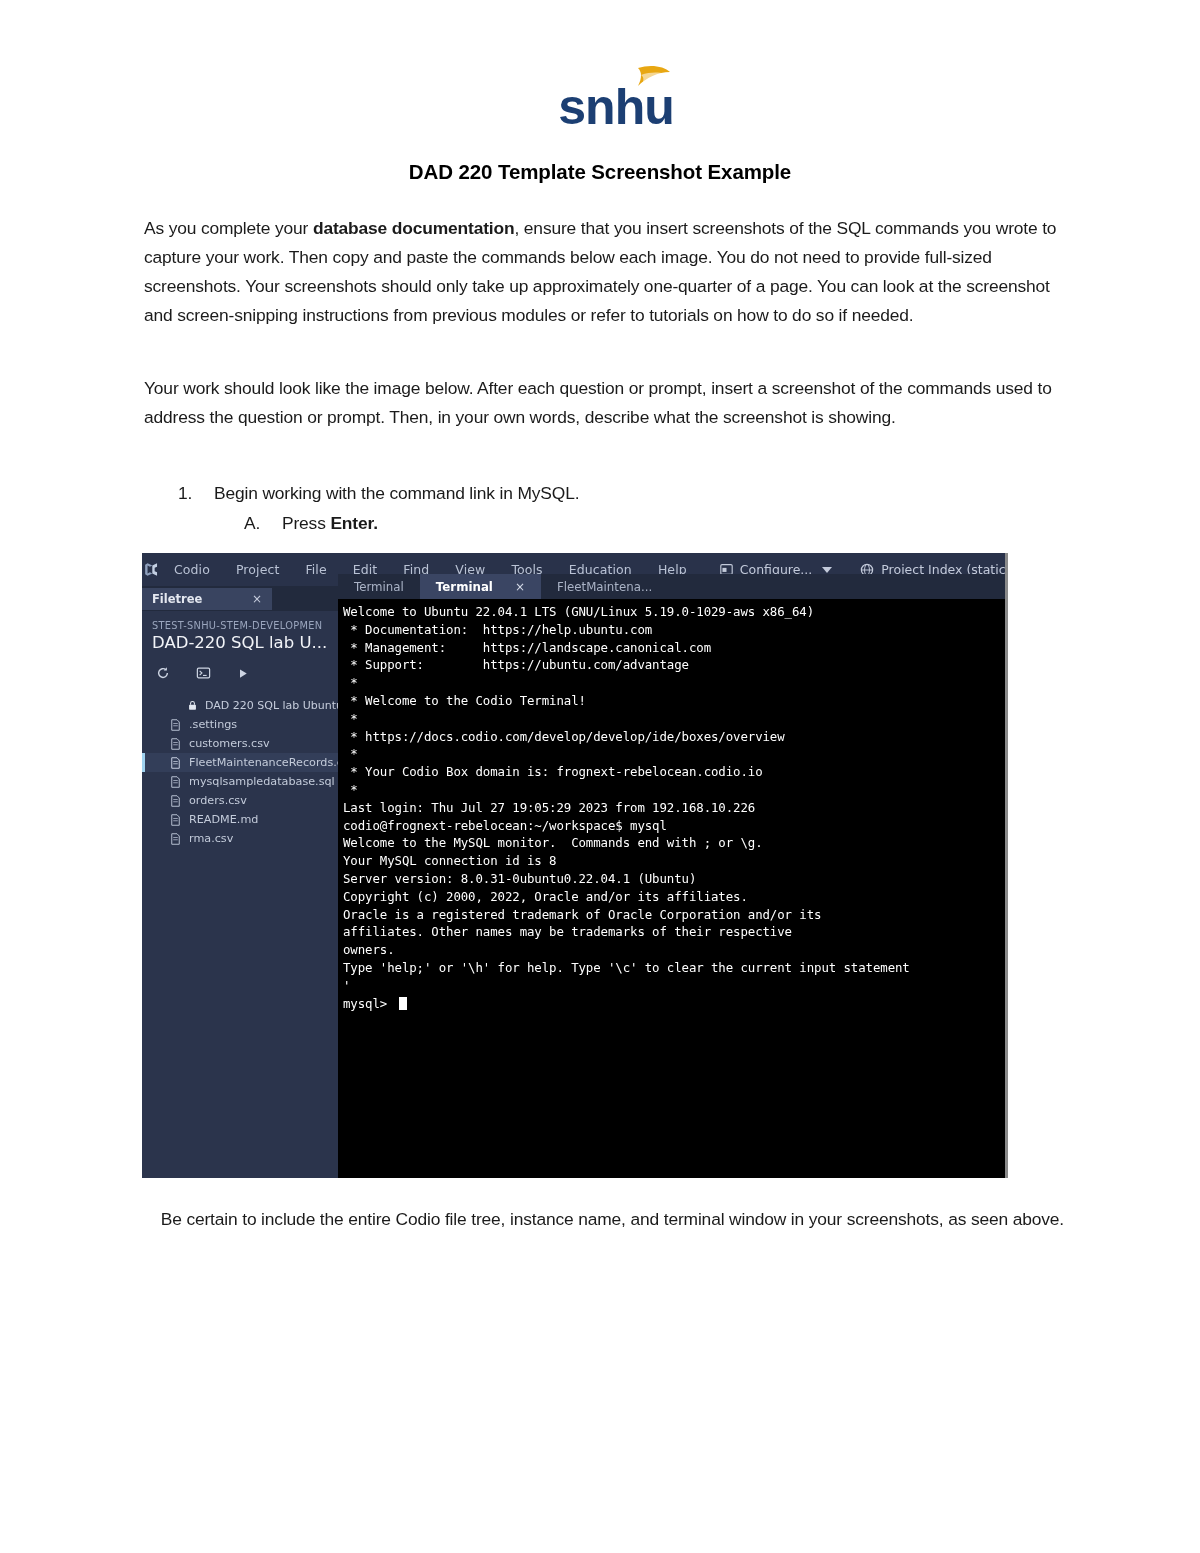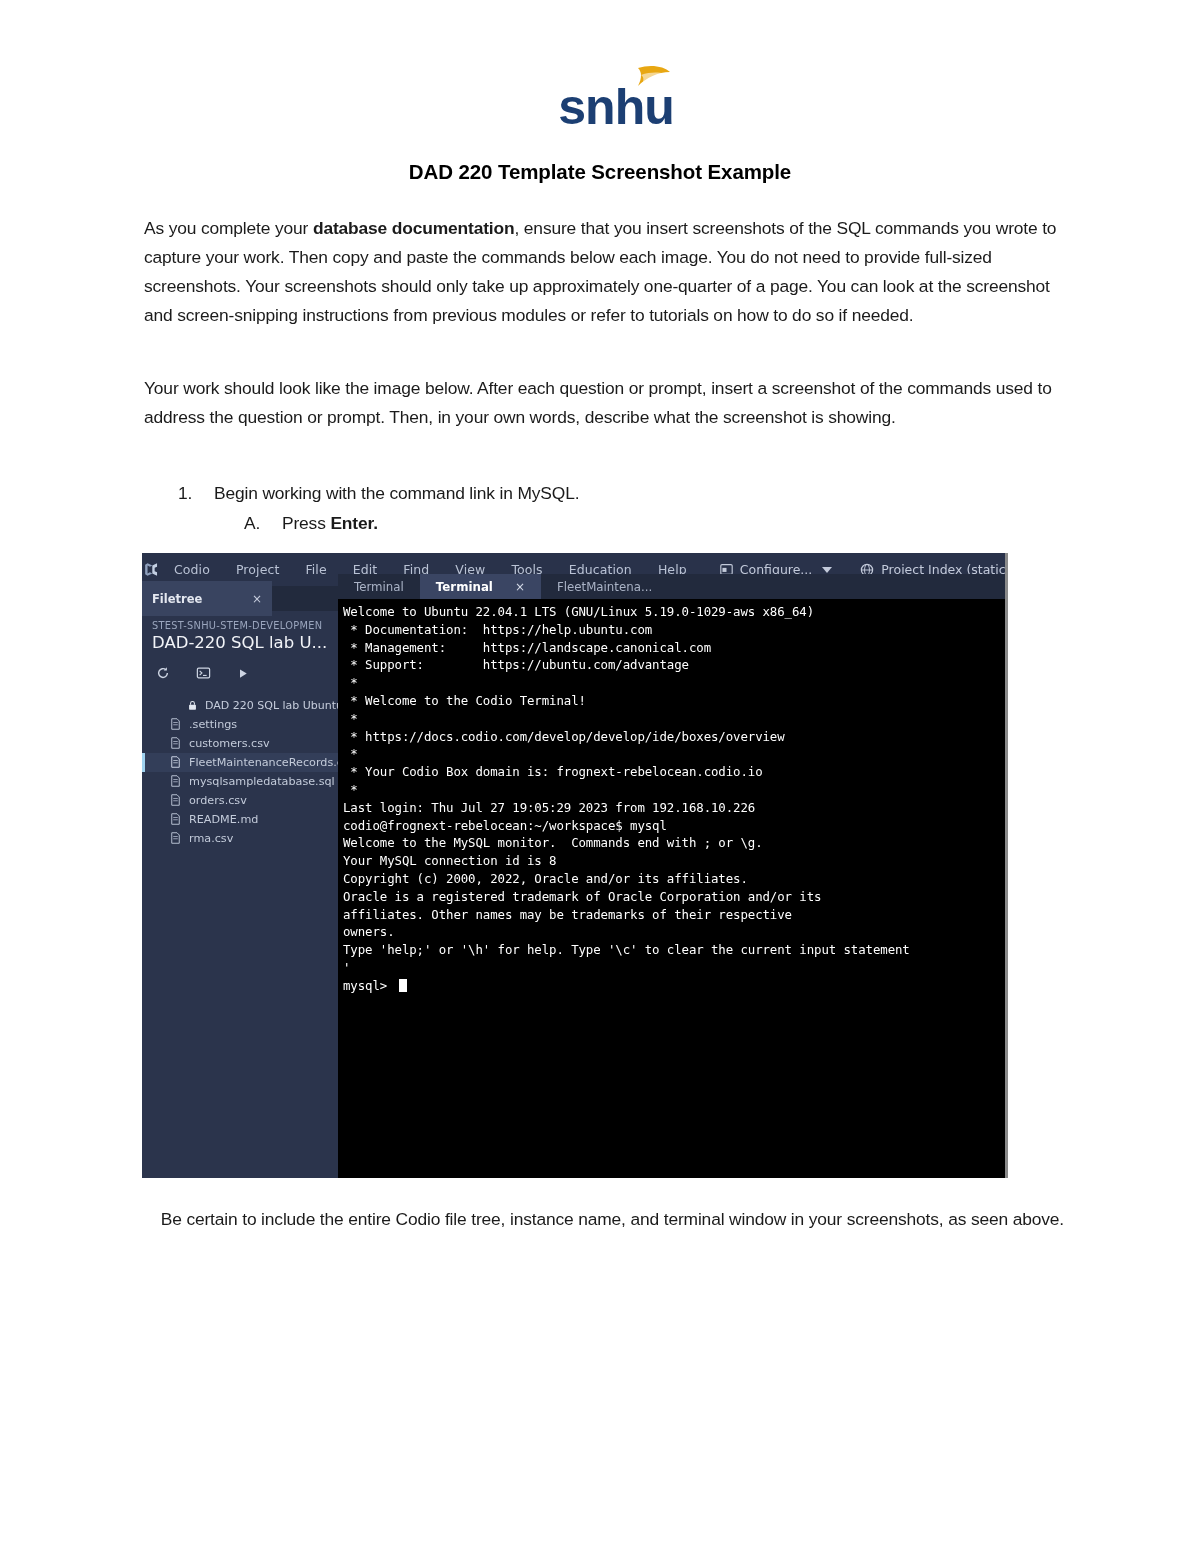--- a/index.html
+++ b/index.html
@@ -165,21 +165,21 @@
     background: #2b344c;
   }
   .ftab-bar {
     height: 25px;
     background: #222a3d;
     display: flex;
     align-items: center;
   }
   .ftab {
     width: 130px;
-    height: 35px;
+    height: 22px;
     background: #3a4considerate;
     display: flex;
     align-items: center;
     justify-content: space-between;
     padding: 0 10px;
     box-sizing: border-box;
     background: #394460;
   }
   .ftab-label {
     color: #e4e8f0;
@@ -222,21 +222,21 @@
     padding: 3px 0 3px 9px;
     color: #c6cddc;
     font-size: 11px;
     white-space: nowrap;
     overflow: hidden;
     margin-left: 36px;
   }
   .tree-root .lockico { margin-right: 7px; display:flex; }
   .tree-row {
     display: flex;
-    align-items: flex-start;
+    align-items: flex-end;
     padding: 3px 0 3px 28px;
     color: #c3cbda;
     font-size: 11.2px;
     white-space: nowrap;
     overflow: hidden;
     position: relative;
   }
   .tree-row.selected {
     background: #333e59;
   }
@@ -522,20 +522,21 @@
         <div class="term-line"> * Welcome to the Codio Terminal!</div>
         <div class="term-line"> *</div>
         <div class="term-line"> * https://docs.codio.com/develop/develop/ide/boxes/overview</div>
         <div class="term-line"> *</div>
         <div class="term-line"> * Your Codio Box domain is: frognext-rebelocean.codio.io</div>
         <div class="term-line"> *</div>
         <div class="term-line">Last login: Thu Jul 27 19:05:29 2023 from 192.168.10.226</div>
         <div class="term-line">codio@frognext-rebelocean:~/workspace$ mysql</div>
         <div class="term-line">Welcome to the MySQL monitor.  Commands end with ; or \g.</div>
         <div class="term-line">Your MySQL connection id is 8</div>
+        <div class="term-line">Server version: 8.0.31-0ubuntu0.22.04.1 (Ubuntu)</div>
         <div class="term-line"></div>
         <div class="term-line">Copyright (c) 2000, 2022, Oracle and/or its affiliates.</div>
         <div class="term-line"></div>
         <div class="term-line">Oracle is a registered trademark of Oracle Corporation and/or its</div>
         <div class="term-line">affiliates. Other names may be trademarks of their respective</div>
         <div class="term-line">owners.</div>
         <div class="term-line"></div>
         <div class="term-line">Type 'help;' or '\h' for help. Type '\c' to clear the current input statement</div>
         <div class="term-line">'</div>
         <div class="term-line"></div>

